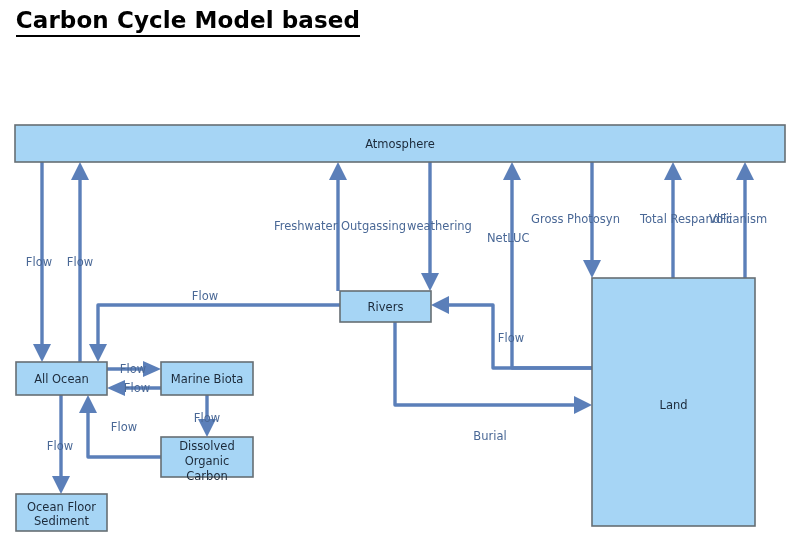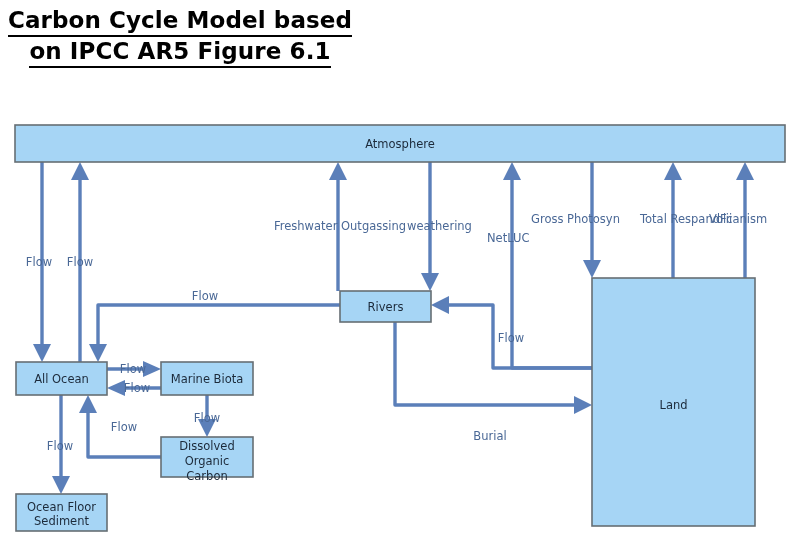--- a/index.html
+++ b/index.html
@@ -18,21 +18,21 @@
     position: relative;
     width: 800px;
     height: 544px;
     background: #ffffff;
   }
   .title-block {
     position: absolute;
     left: 0;
     top: 6px;
     width: 360px;
-    text-align: center;
+    text-align: right;
   }
   .title-line {
     display: inline-block;
     font-family: "DejaVu Sans", sans-serif;
     font-size: 23px;
     font-weight: bold;
     color: #000000;
     letter-spacing: 0.1px;
     border-bottom: 2px solid #000000;
     padding-bottom: 1px;
@@ -74,21 +74,20 @@
   .flow-label.left { text-anchor: start; }
   .arrow-head { fill: #5b7fb9; }
 </style>
 </head>
 <body>
 
 <div id="page">
 
   <div class="title-block">
     <div class="title-line">Carbon Cycle Model based</div><br>
-    <div class="title-line">on IPCC AR5 Figure 6.1</div>
   </div>
 
   <svg id="diagram" viewBox="0 0 800 544">
 
     <g>
       <line class="flow-line" x1="42" y1="162" x2="42" y2="349"></line>
       <polygon class="arrow-head" points="42,362 33,344 51,344"></polygon>
     </g>
 
     <g>

